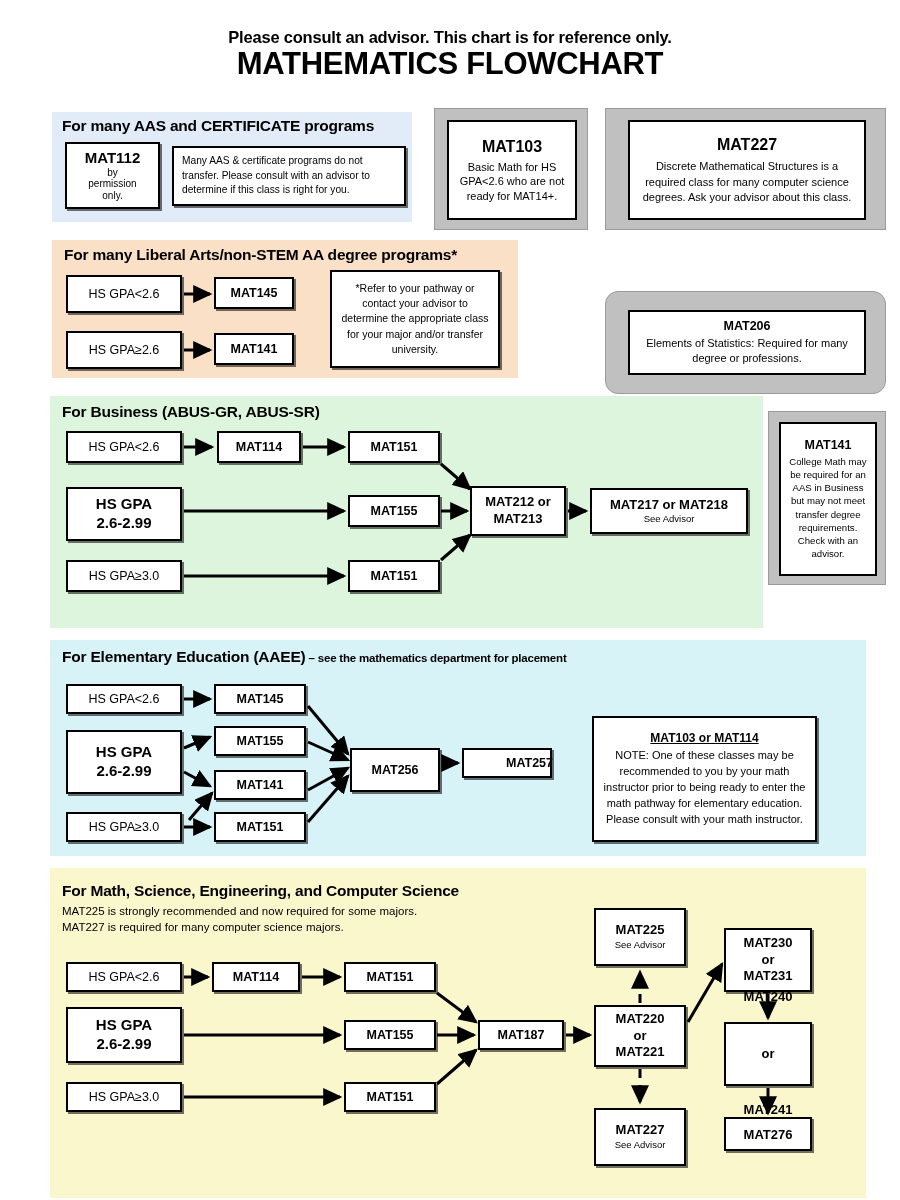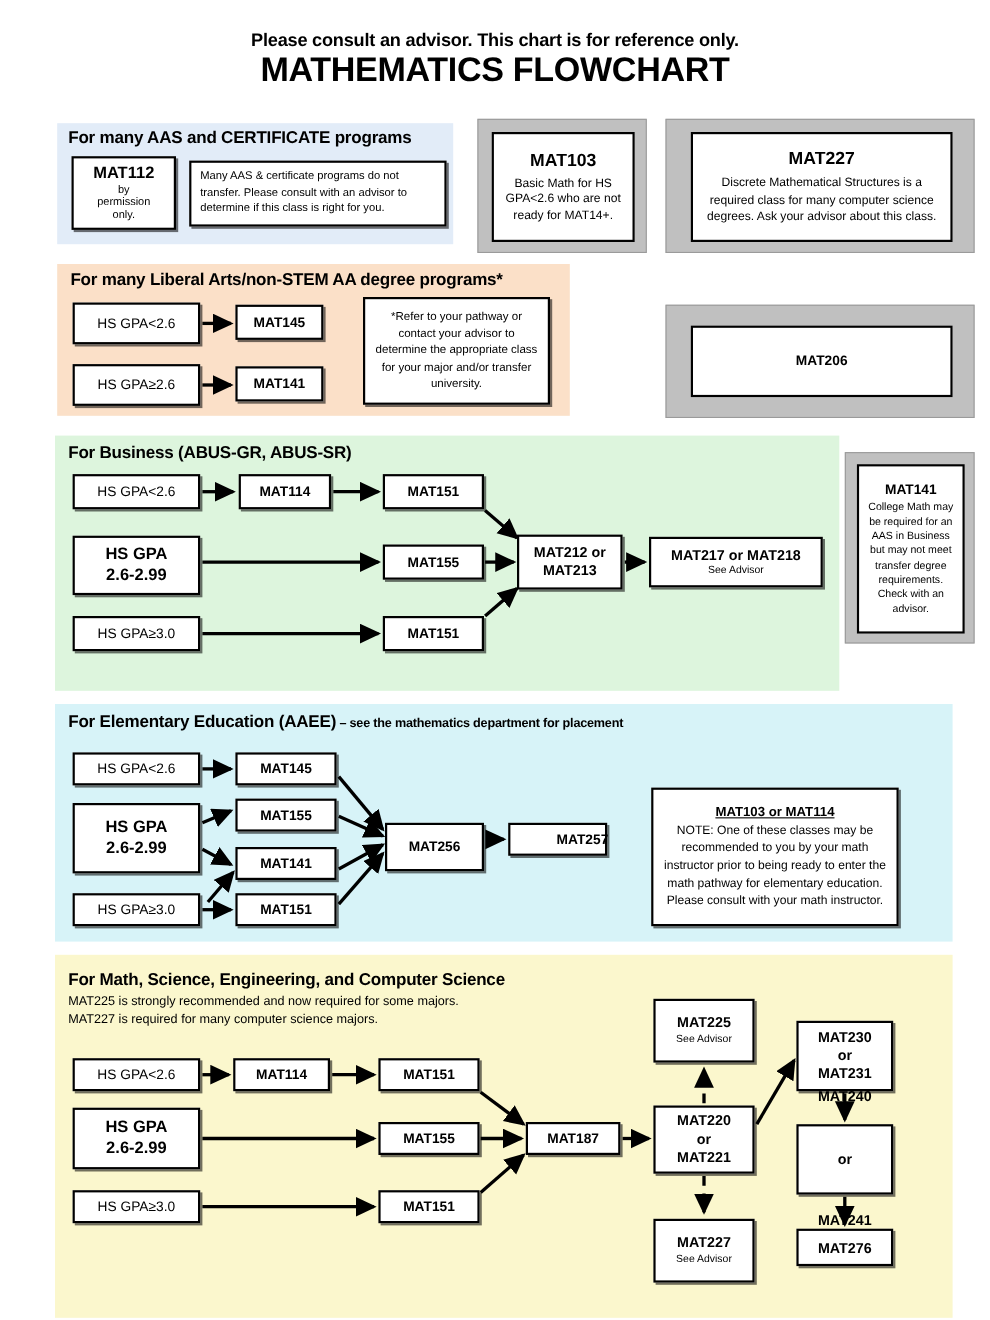--- a/index.html
+++ b/index.html
@@ -79,23 +79,24 @@
 <div class="box" style="left:66px;top:331px;width:116px;height:38px;font-size:12.5px;">
   <span class="ln">HS GPA≥2.6</span>
 </div>
 <div class="box" style="left:214px;top:333px;width:80px;height:32px;font-size:12.5px;font-weight:bold;">
   <span class="ln">MAT141</span>
 </div>
 <div class="box" style="left:330px;top:270px;width:170px;height:98px;font-size:10.5px;line-height:1.45;padding:0 7px;">
   <span class="ln">*Refer to your pathway or contact your advisor to determine the appropriate class for your major and/or transfer university.</span>
 </div>
 
-<div class="grayframe" style="left:605px;top:277px;width:281px;height:103px;">
+<div class="grayframe" style="left:605px;top:291px;width:281px;height:103px;border-radius:13px;">
   <div class="box" style="left:22px;top:18px;width:238px;height:65px;font-size:11px;line-height:1.42;padding:0 6px;">
     <span class="ln code" style="font-size:12.5px;">MAT206</span>
+    <span class="ln">Elements of Statistics:  Required for many degree or professions.</span>
   </div>
 </div>
 
 <div class="panel" style="left:50px;top:396px;width:713px;height:232px;background:#ddf5dd;"></div>
 <div class="panel-heading" style="left:62px;top:403px;font-size:15.5px;letter-spacing:-0.2px;">For Business (ABUS-GR, ABUS-SR)</div>
 
 <div class="box" style="left:66px;top:431px;width:116px;height:32px;font-size:12.5px;">
   <span class="ln">HS GPA&lt;2.6</span>
 </div>
 <div class="box" style="left:217px;top:431px;width:84px;height:32px;font-size:12.5px;font-weight:bold;">

